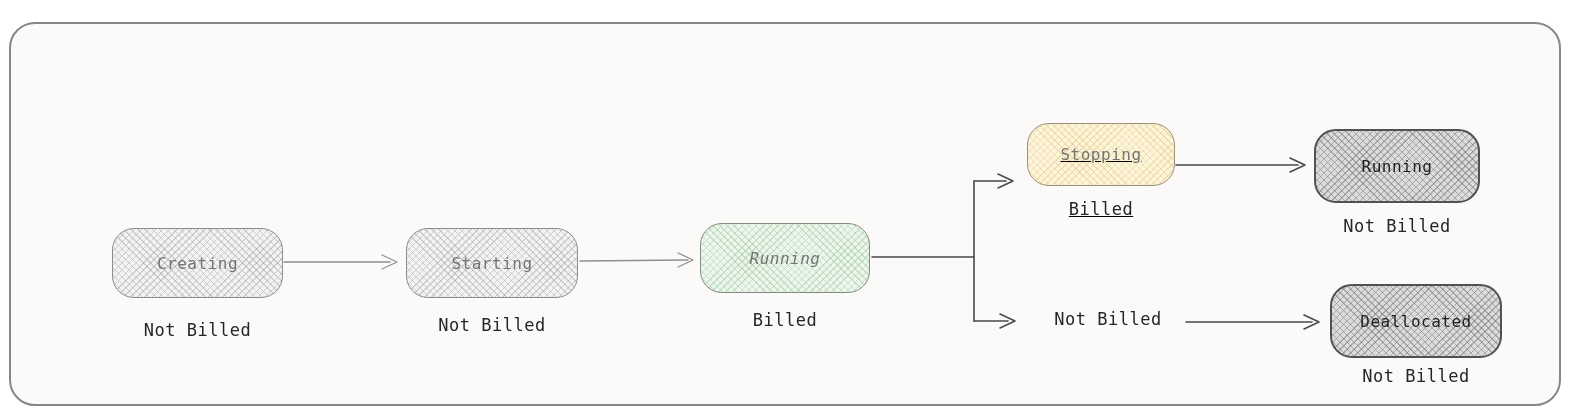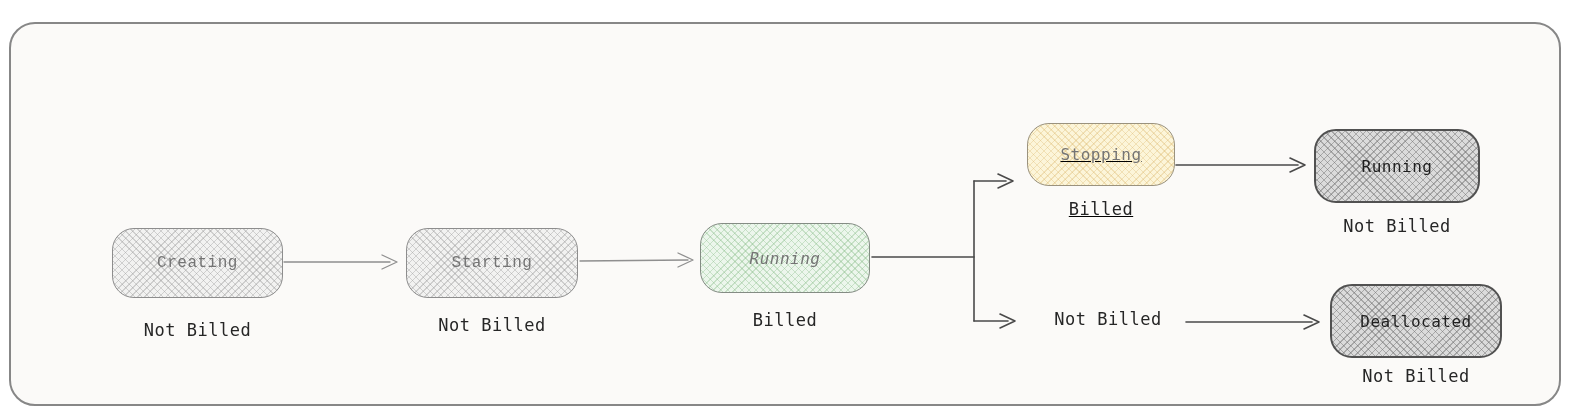--- a/index.html
+++ b/index.html
@@ -46,21 +46,21 @@
     align-items: center;
     justify-content: center;
     border-radius: 22px;
     border: 1.6px solid #8d8d8d;
     box-sizing: border-box;
     background-color: var(--base);
     background-image:
       repeating-linear-gradient(45deg,  var(--h) 0, var(--h) 1px, transparent 1px, transparent 5px),
       repeating-linear-gradient(135deg, var(--h) 0, var(--h) 1px, transparent 1px, transparent 5px);
   }
-  .node--gray     { --base: var(--gray_fill, #f2f2f1);    --h: rgba(150,150,150,0.38); border-color:#8d8d8d;font-family:Liberation Mono, monospace; }
+  .node--gray     { --base: var(--gray_fill, #f2f2f1);    --h: rgba(150,150,150,0.38); border-color:#8d8d8d; }
   .node--green    { --base: var(--green_fill, #ecf6ec);   --h: rgba(130,185,130,0.35); border-color:#848c84; }
   .node--yellow   { --base: var(--yellow_fill, #fcf5d9);  --h: rgba(215,175,95,0.30);  border-color:#9a927e; }
   .node--darkgray { --base: var(--darkgray_fill, #dbdbdb);--h: rgba(105,105,105,0.45); border-color:#515151; border-width:2px; }
   .node-label {
     font-size: 16px;
     letter-spacing: 0.5px;
     white-space: nowrap;
   }
   .label-muted { color: var(--muted_text, #747474); }
   .label-dark  { color: var(--dark_text, #1f1f1f); }

